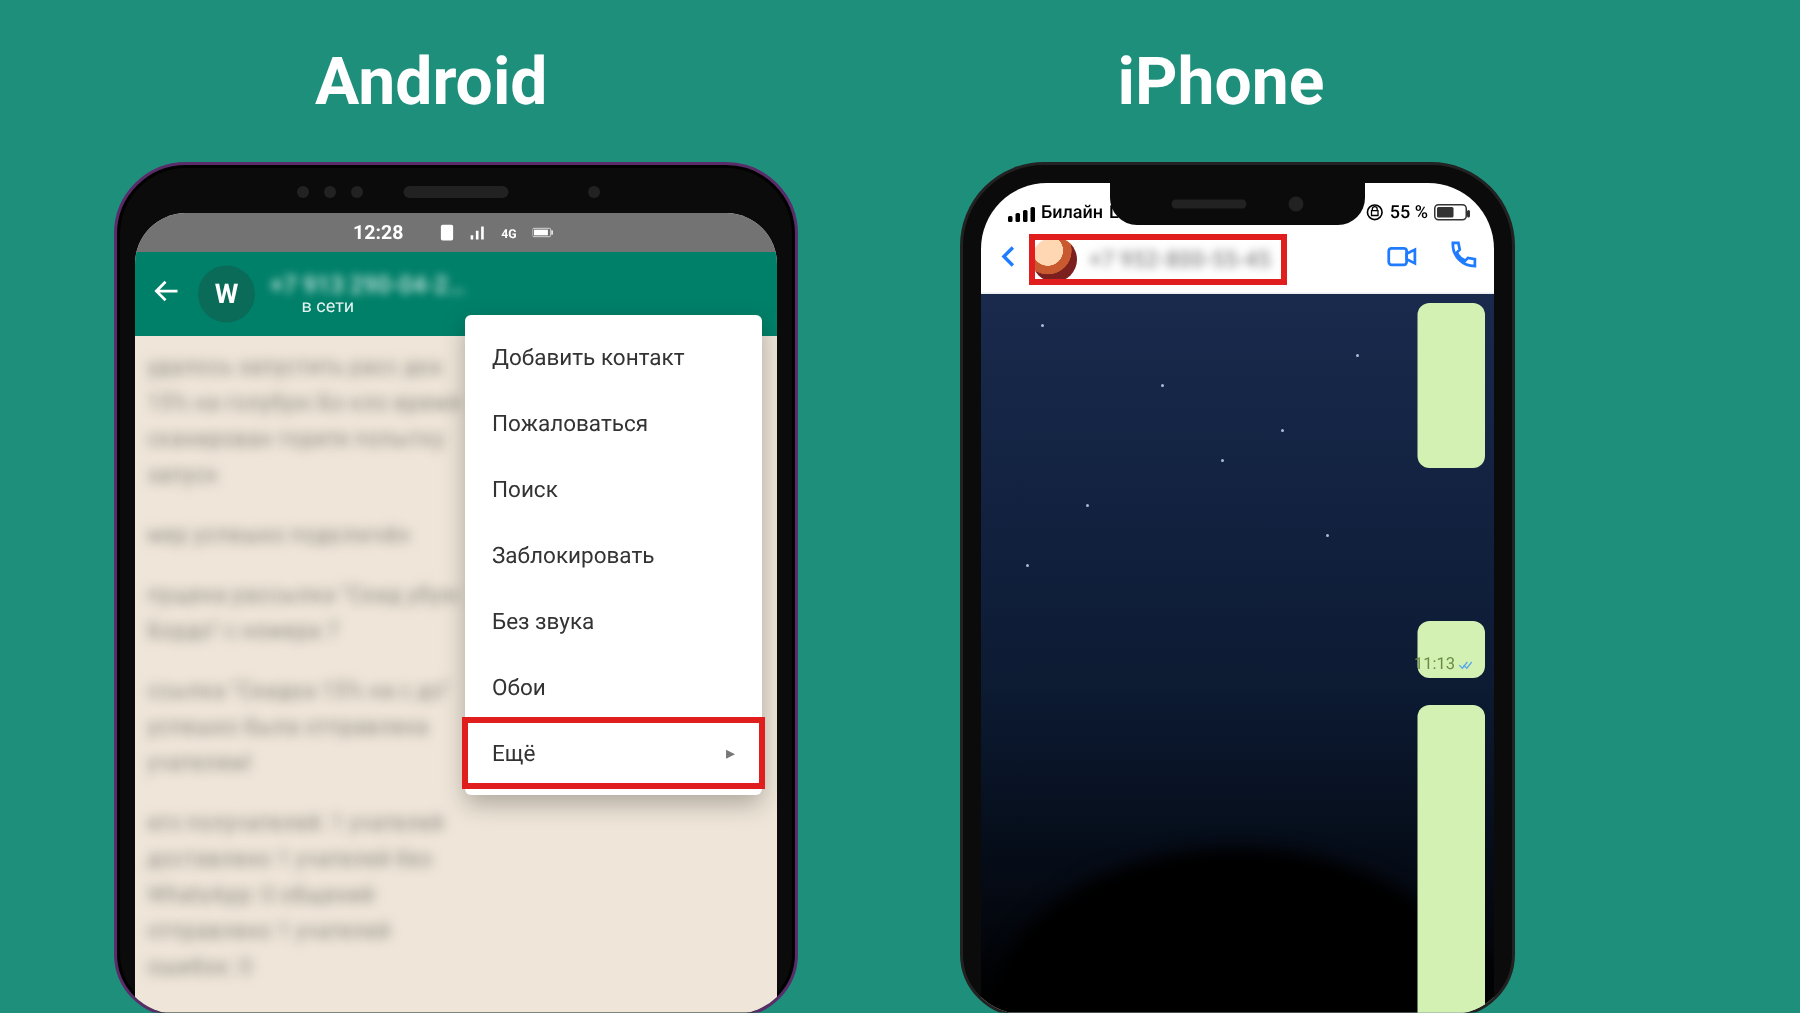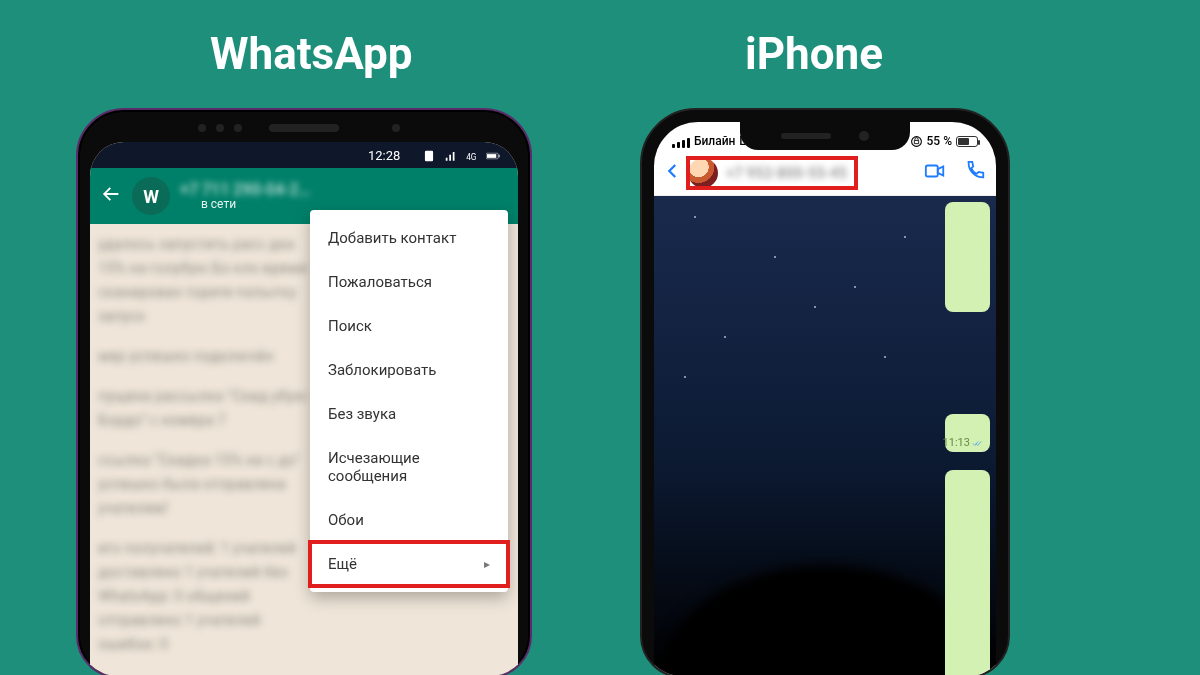--- a/index.html
+++ b/index.html
@@ -55,28 +55,28 @@
   }
   .android-dots{
     position:absolute; top:14px; display:flex; gap:10px;
   }
   .android-dots.left{ left:120px;}
   .android-dots.right{ right:130px;}
   .dot{width:8px;height:8px;border-radius:50%;background:#222;}
 
   .android-status {
     height: 26px;
-    background: #0f172a;
+    background: #737373;
     color: #fff;
     font-size: 13px;
     display: flex;
     align-items: center;
-    justify-content: flex-end;
+    justify-content: center;
     padding: 0 18px 0 14px;
-    font-weight: 400;
+    font-weight: 700;
   }
   .android-status .icons svg { width:14px; height:14px; fill:#fff; margin-left:4px; vertical-align:middle;}
   .android-header {
     height: 56px;
     background: #008069;
     display: flex;
     align-items: center;
     color: #fff;
     padding: 0 10px;
     gap: 10px;
@@ -246,21 +246,21 @@
   .sig-dots span{width:3px;background:#333;border-radius:1px;}
   .sig-dots.ios span{background:#000;}
   .sig-dots span:nth-child(1){height:4px;}
   .sig-dots span:nth-child(2){height:6px;}
   .sig-dots span:nth-child(3){height:8px;}
   .sig-dots span:nth-child(4){height:10px;}
 </style>
 </head>
 <body>
 
-<div class="title left">WhatsApp</div>
+<div class="title left">Android</div>
 <div class="title right">iPhone</div>
 
 <div class="phone android-phone">
   <div class="android-speaker"></div>
   <div class="android-dots left">
       <div class="dot"></div>
       <div class="dot"></div>
       <div class="dot"></div>
     </div>
   <div class="android-dots right">
@@ -303,21 +303,21 @@
     </div>
 
     <div class="android-header">
       <span class="back-arrow">
         <svg viewBox="0 0 24 24">
             <path d="M20 11H7l5-5-1.4-1.4L3.2 12l7.4 7.4L12 18l-5-5h13z"></path>
           </svg>
       </span>
       <div class="avatar-android">W</div>
       <div class="contact-col">
-        <span class="contact-phone">+7 711 290-04-2…</span>
+        <span class="contact-phone">+7 913 290-04-2…</span>
         <span class="contact-status">в сети</span>
       </div>
     </div>
 
     <div class="chat-bg">
       <div class="blur-block">удалось запустить расс
 дка 15% на голубую Бо
 кло время сканирован
 торите попытку запуск</div>
       <div class="blur-block">мер успешно подключён</div>
@@ -332,21 +332,20 @@
 общений отправлено 1
 учателей ошибок: 0</div>
     </div>
 
     <div class="dropdown">
       <div class="dropdown-item">Добавить контакт</div>
       <div class="dropdown-item">Пожаловаться</div>
       <div class="dropdown-item">Поиск</div>
       <div class="dropdown-item">Заблокировать</div>
       <div class="dropdown-item">Без звука</div>
-      <div class="dropdown-item">Исчезающие сообщения</div>
       <div class="dropdown-item">Обои</div>
       <div class="dropdown-item highlight">
         <span>Ещё</span>
         <span class="chev">▸</span>
       </div>
     </div>
   </div>
 </div>
 
 <div class="phone iphone">

